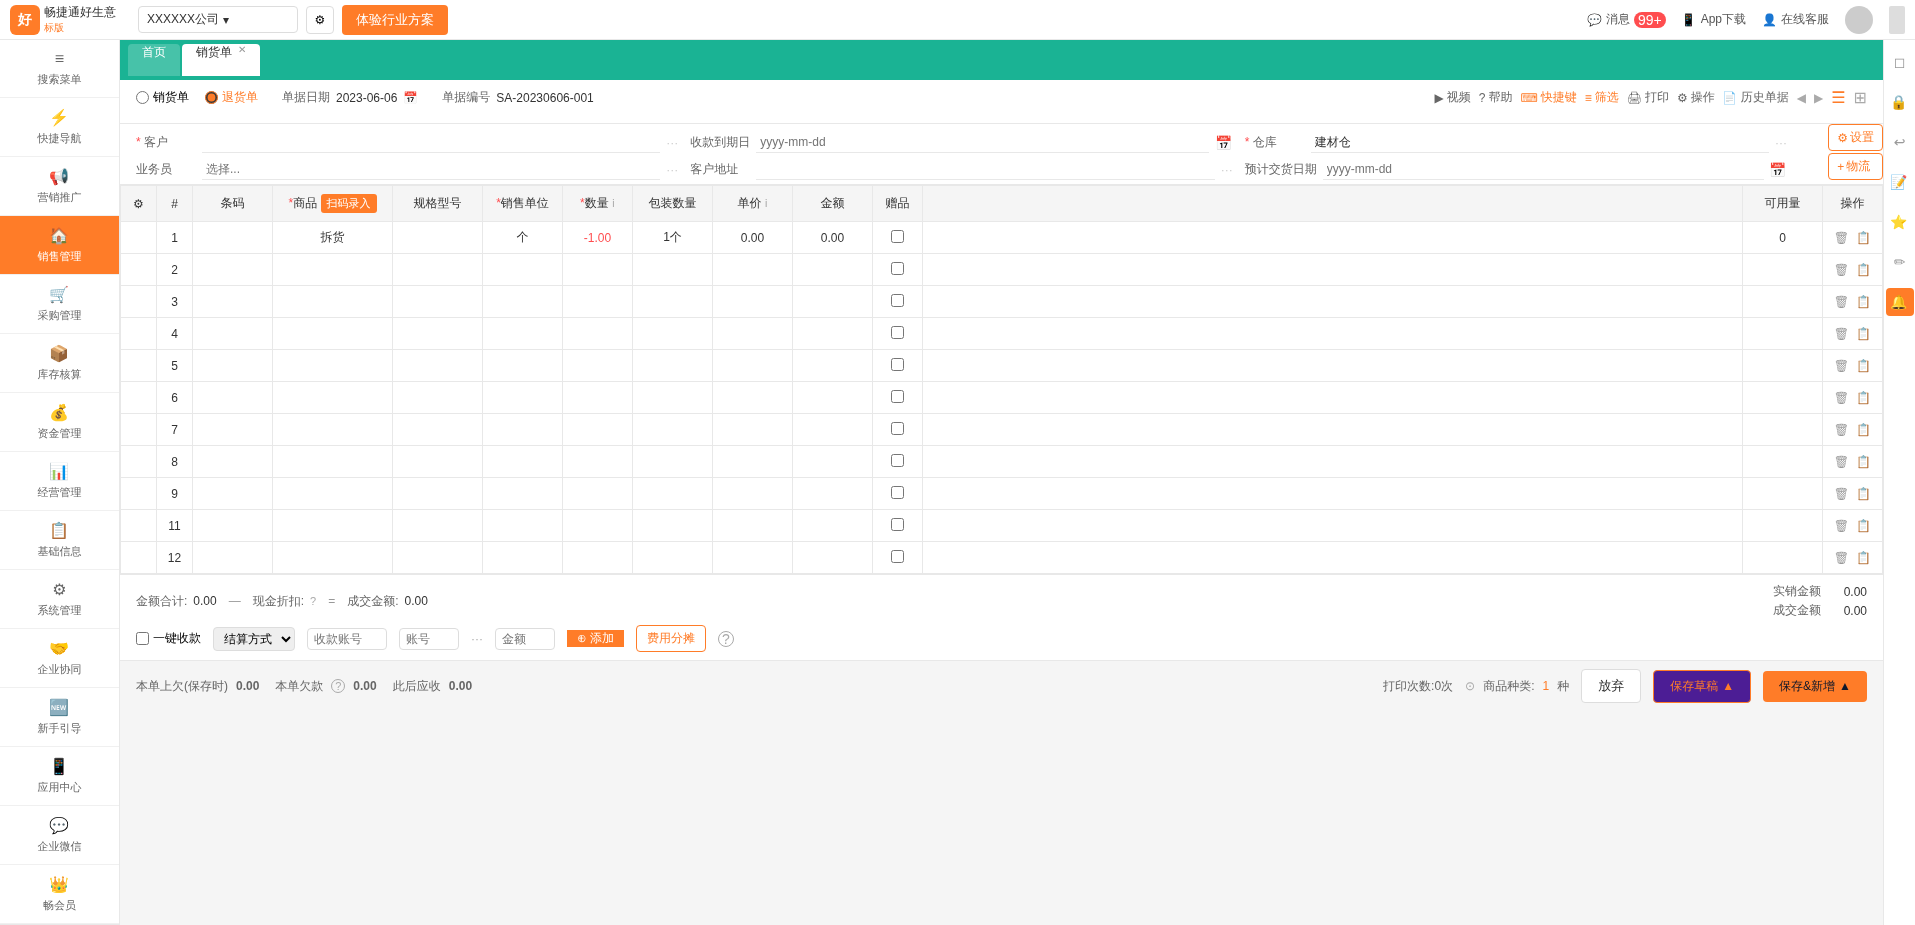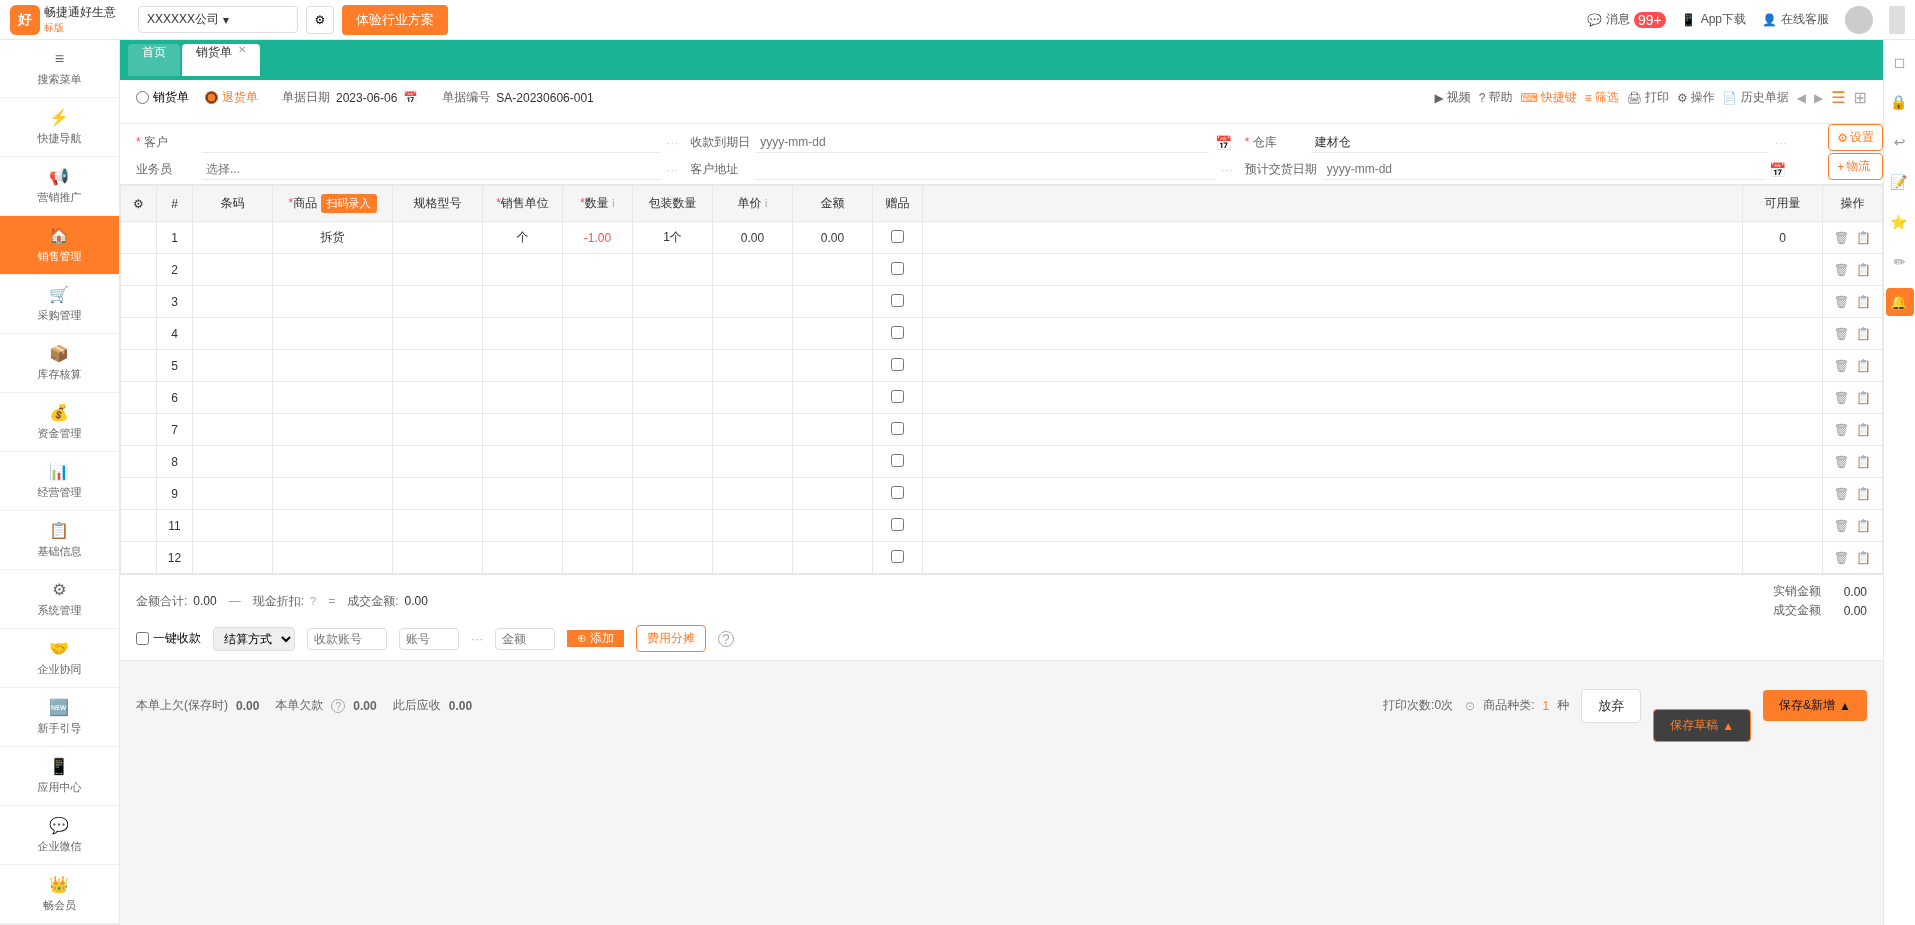--- a/index.html
+++ b/index.html
@@ -281,23 +281,23 @@
       gap: 2px;
     }
     .amount-row { display: flex; align-items: center; gap: 6px; }
     .amount-label { color: #666; }
     .amount-value { color: #333; min-width: 40px; text-align: right; }
     .btn-discard {
       border: 1px solid #ddd; background: #fff; color: #333;
       border-radius: 4px; padding: 7px 16px; cursor: pointer; font-size: 13px;
     }
     .btn-save-draft {
-      border: 1px solid #ff7c28; background: #404040; color: #ff7c28;
+      border: 1px solid #ff7c28; background: #4c1d95; color: #ff7c28;
       border-radius: 4px; padding: 7px 16px; cursor: pointer; font-size: 13px;
-      display: flex; align-items: center; gap: 4px; margin-top: 40px;
+      display: flex; align-items: center; gap: 4px;
     }
     .btn-save-new {
       background: #ff7c28; color: #0f172a;
       border: none; border-radius: 4px;
       padding: 7px 16px; cursor: pointer; font-size: 13px;
       display: flex; align-items: center; gap: 4px;
     }
 
     
     .right-panel {

